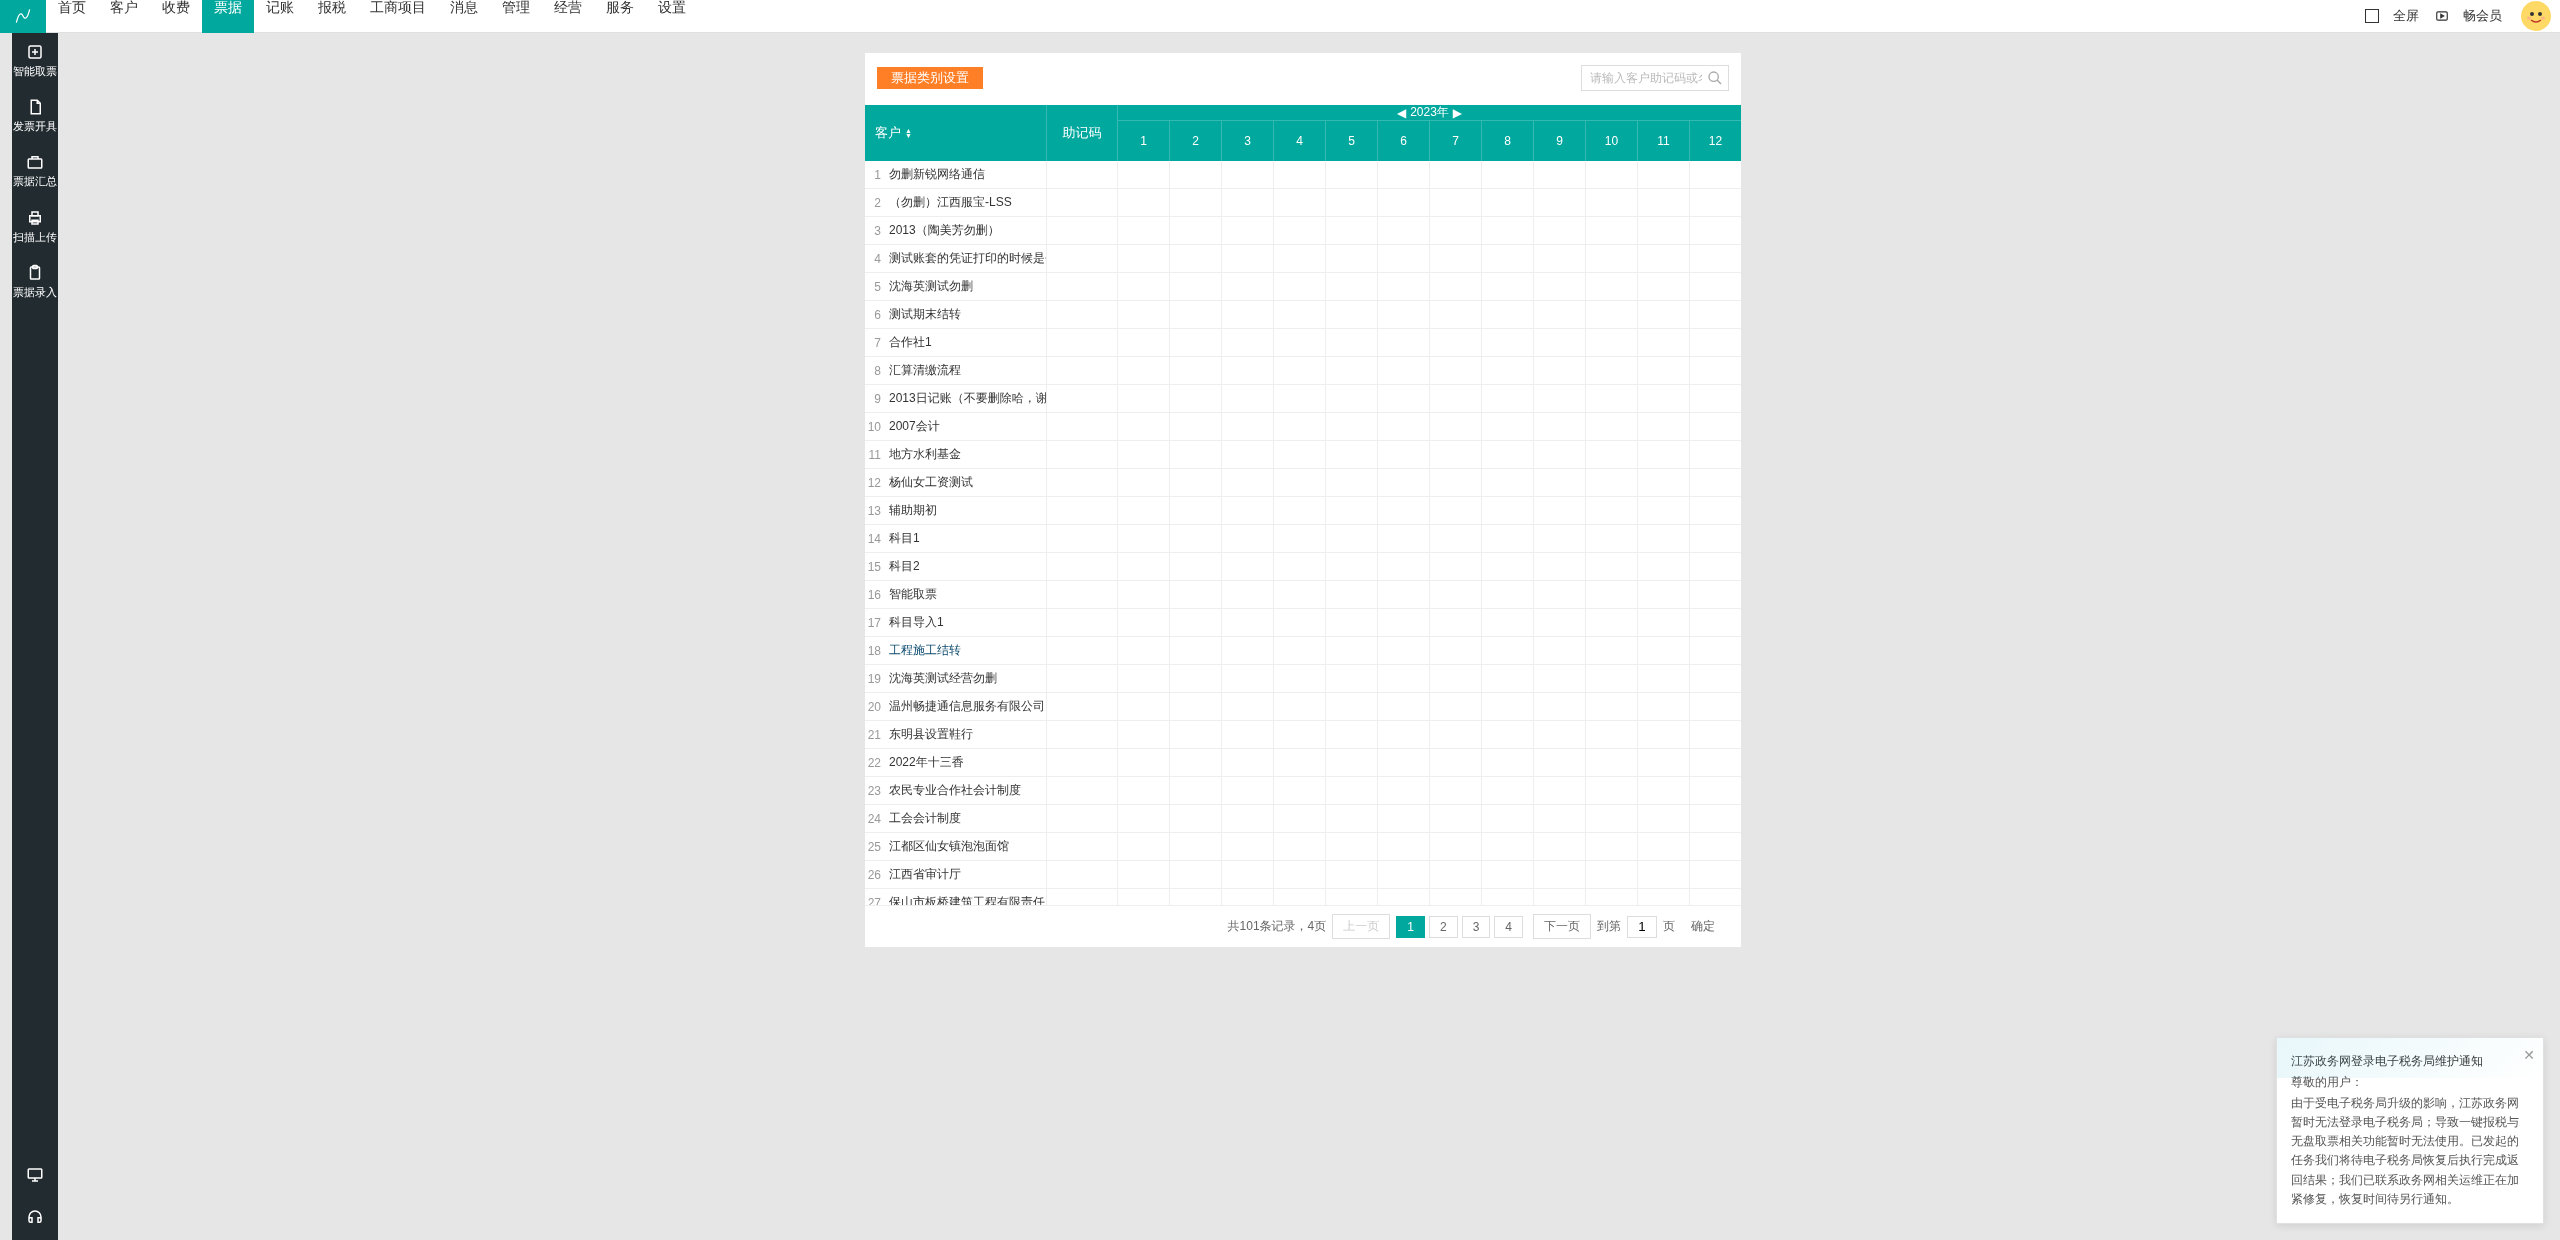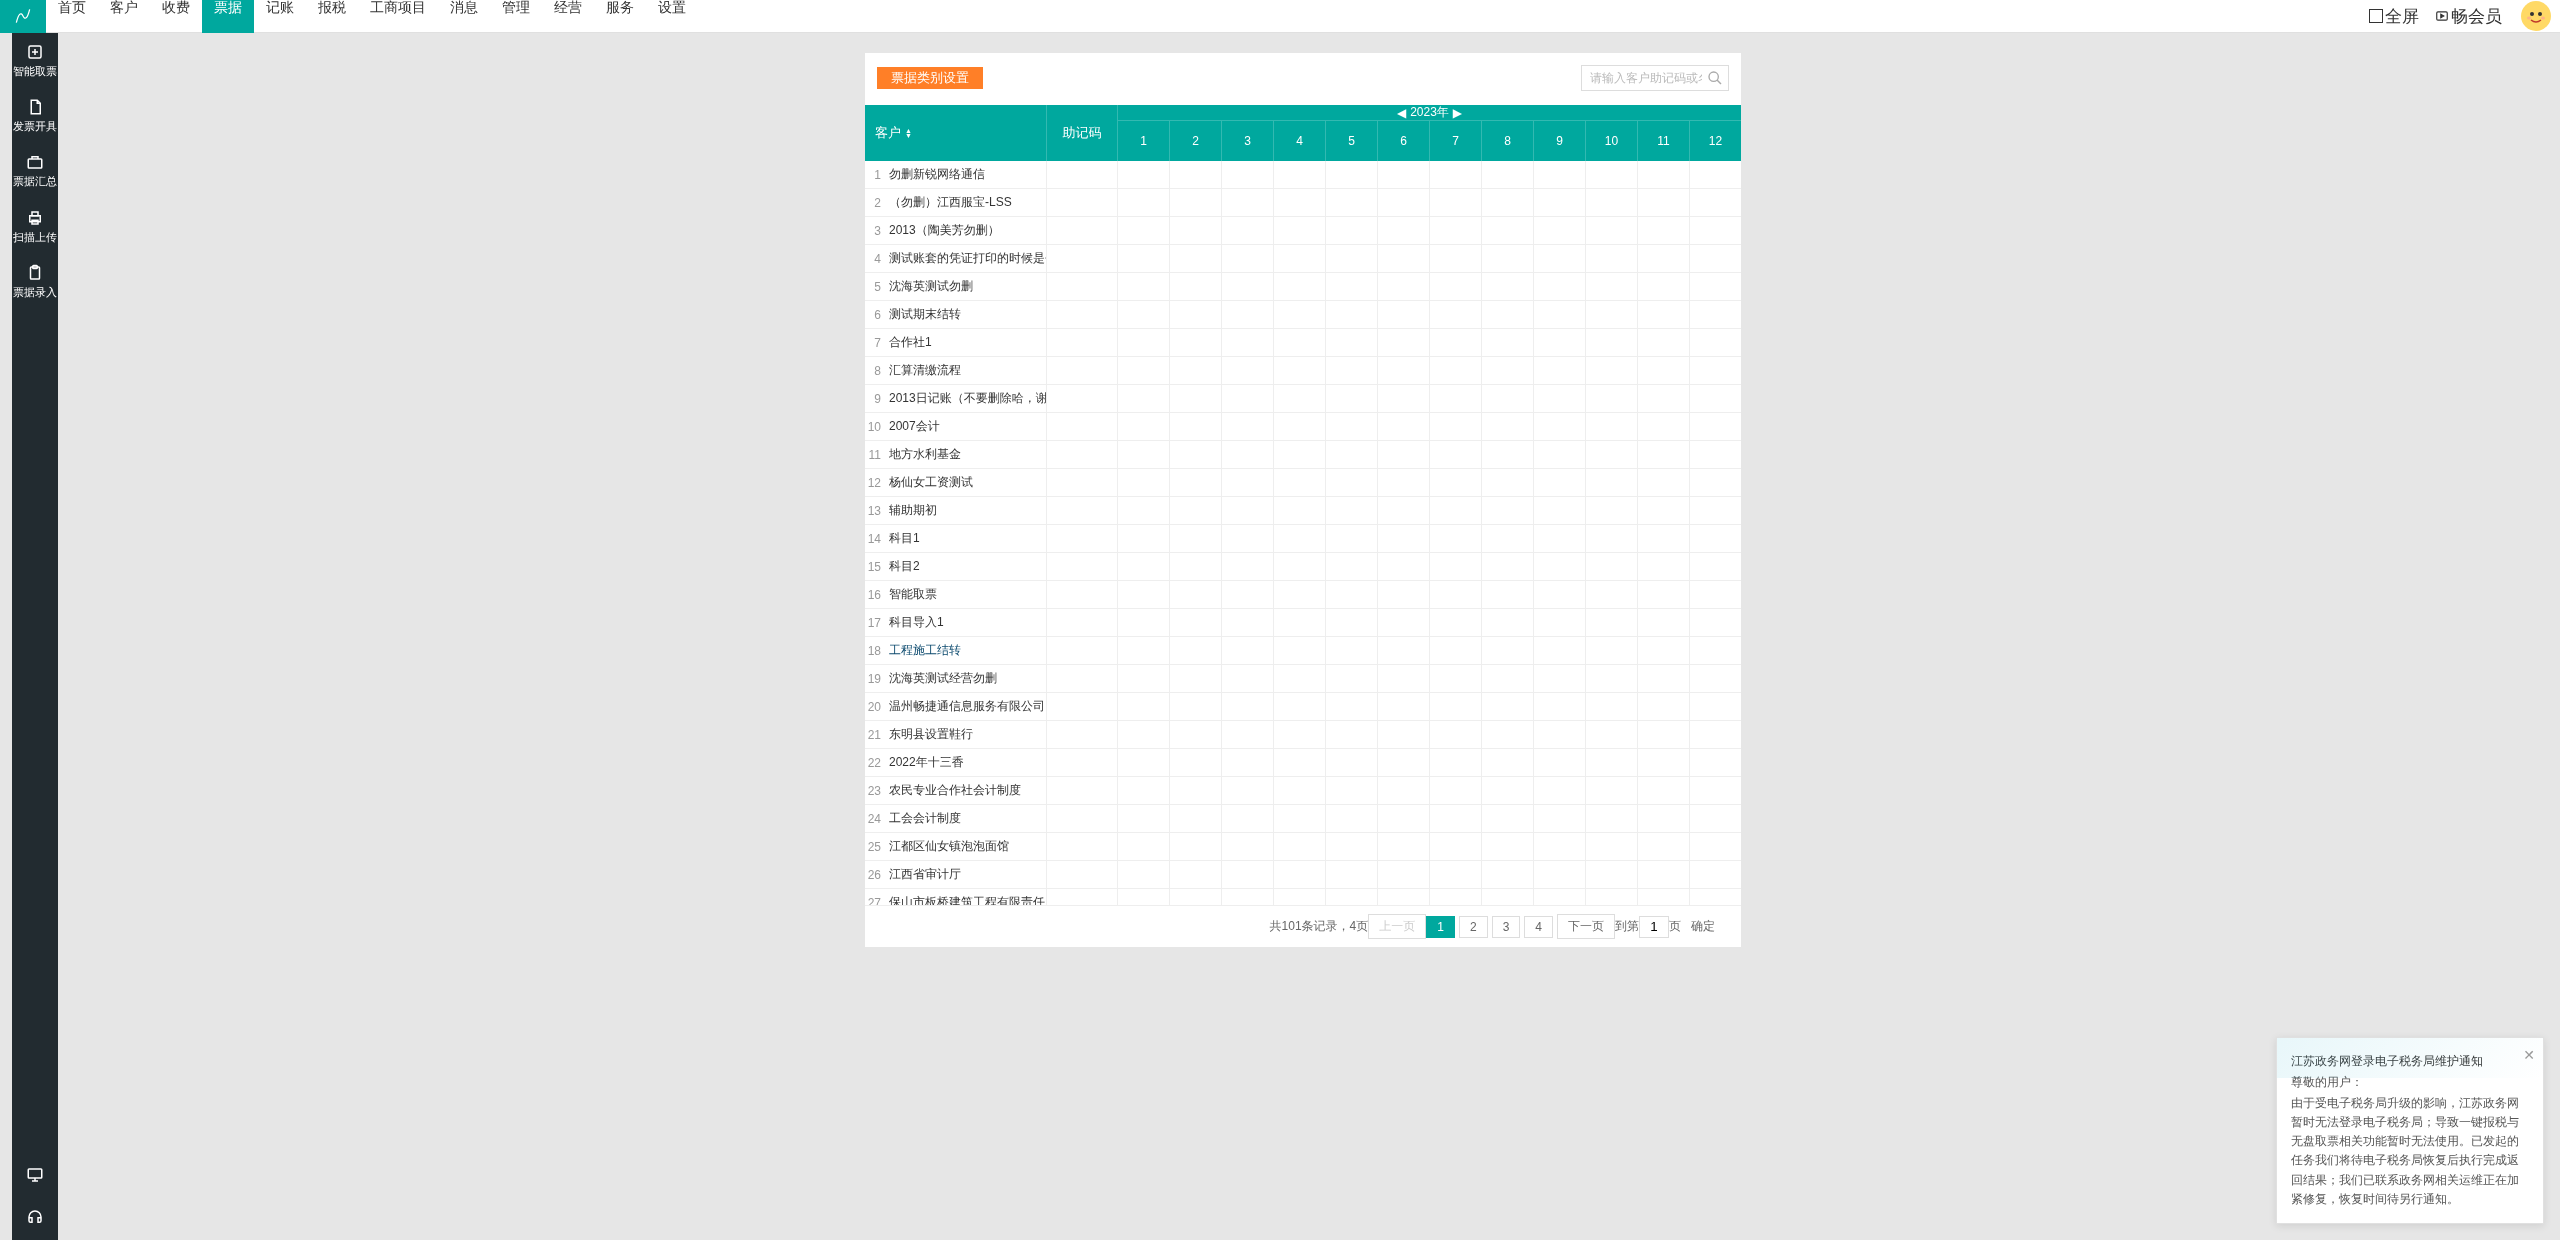--- a/index.html
+++ b/index.html
@@ -4,21 +4,21 @@
 <style>
 *{margin:0;padding:0;box-sizing:border-box;font-family:"Microsoft YaHei",Arial,sans-serif}
 body{background:#e6e6e6;font-size:12px;color:#333;overflow:hidden}
 .top-bar{height:33px;background:#fff;display:flex;align-items:center;border-bottom:1px solid #e0e0e0;position:relative}
 .logo{width:46px;height:33px;background:#00a89e;display:flex;align-items:center;justify-content:center}
 .logo svg{width:20px;height:20px}
 .top-nav{display:flex;align-items:center;height:100%}
 .nav-item{padding:0 12px;height:50px;line-height:33px;cursor:pointer;color:#333;font-size:14px}
 .nav-item.active{background:#00a89e;color:#fff}
 .top-right{position:absolute;right:8px;display:flex;align-items:center;gap:4px}
-.tr-item{display:flex;align-items:center;gap:2px;padding:0 6px;cursor:pointer;font-size:17px}
+.tr-item{display:flex;align-items:center;gap:14px;padding:0 6px;cursor:pointer;font-size:13px}
 .avatar{width:32px;height:32px;margin-left:8px}
 .sidebar{position:fixed;left:12px;top:33px;bottom:0;width:46px;background:#222b30;display:flex;flex-direction:column}
 .sb-item{display:flex;flex-direction:column;align-items:center;justify-content:center;padding:10px 0;cursor:pointer;color:#fff}
 .sb-item .icon{width:18px;height:18px;margin-bottom:4px}
 .sb-item span{font-size:11px;text-align:center;line-height:1.2}
 .sb-bottom{margin-top:auto}
 .content{position:fixed;left:46px;top:33px;right:0;bottom:0;overflow:auto;padding:20px 0}
 .card{width:876px;margin:0 auto;background:#fff;padding:12px 0 0}
 .card-head{display:flex;justify-content:space-between;align-items:center;padding:0 12px 14px}
 .btn-orange{background:#ff7f27;color:#fff;border:none;padding:2px 14px;cursor:pointer;font-size:13px}
@@ -41,21 +41,21 @@
 .tbody::-webkit-scrollbar{width:8px}
 .tbody::-webkit-scrollbar-thumb{background:#c0c0c0;border-radius:4px}
 .tbody::-webkit-scrollbar-track{background:#f0f0f0}
 .row{display:flex;height:28px;border-bottom:1px solid #eee;align-items:center}
 .cell-num{width:20px;text-align:right;padding-right:4px;color:#999;font-size:12px}
 .cell-name{width:162px;padding-left:4px;overflow:hidden;text-overflow:ellipsis;white-space:nowrap;font-size:12px;color:#333;border-right:1px solid #eee;height:100%;display:flex;align-items:center}
 .cell-name a{color:#0c4a6e;text-decoration:none}
 .cell-code{width:71px;border-right:1px solid #eee;height:100%}
 .cell-m{flex:1;border-right:1px solid #eee;height:100%}
 .cell-m:last-child{border-right:none}
-.pager{height:42px;display:flex;align-items:center;justify-content:flex-end;padding:0 16px;gap:0;font-size:12px;color:#666;border-top:1px solid #eee}
+.pager{height:42px;display:flex;align-items:center;justify-content:flex-end;padding:0 16px;gap:6px;font-size:12px;color:#666;border-top:1px solid #eee}
 .pg-btn{border:1px solid #ddd;padding:3px 10px;cursor:pointer;color:#666;background:#fff}
 .pg-btn.disabled{color:#ccc;cursor:not-allowed}
 .pg-btn.active{background:#00a89e;color:#fff;border-color:#00a89e}
 .pg-input{width:30px;height:22px;border:1px solid #ddd;text-align:center}
 .notice{position:fixed;right:16px;bottom:16px;width:268px;background:#fff;border:1px solid #e0e0e0;box-shadow:0 2px 8px rgba(0,0,0,.1);padding:14px 14px 12px;font-size:12px;line-height:1.6;color:#555}
 .notice::before{content:"";position:absolute;top:0;left:0;right:0;height:40px;background:linear-gradient(135deg,rgba(100,200,220,.15),transparent);pointer-events:none}
 .notice-close{position:absolute;top:6px;right:8px;cursor:pointer;color:#999;font-size:14px}
 .notice p{margin-bottom:2px}
 .sq{width:14px;height:14px;border:1px solid currentColor;display:inline-block}
 </style>

